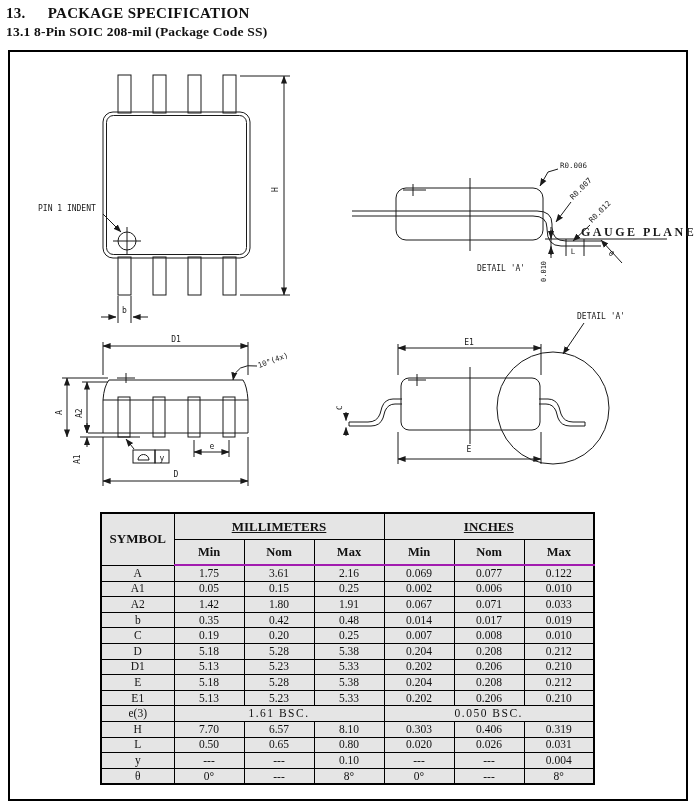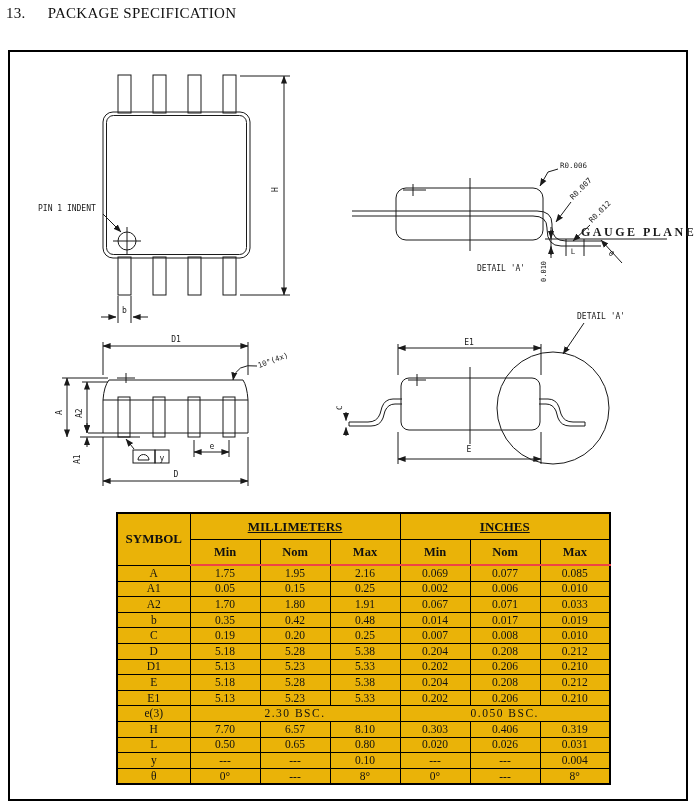--- a/index.html
+++ b/index.html
@@ -1,51 +1,52 @@
 <!DOCTYPE html>
 <html><head>
 <meta charset="utf-8">
 <style>
   html,body { margin:0; padding:0; background:#ffffff; }
   .page {
     position:relative; width:700px; height:807px; background:#ffffff;
     font-family:"Liberation Serif", serif; color:#111; overflow:hidden;
   }
-  .title-line { position:absolute; left:6px; top:5px; font-size:15px; font-weight:normal; letter-spacing:.3px; }
+  .title-line { position:absolute; left:6px; top:5px; font-size:15px; font-weight:bold; letter-spacing:.3px; }
   .title-line .num { margin-right:22px; }
   .subtitle { position:absolute; left:6px; top:24px; font-size:13.5px; font-weight:bold; letter-spacing:.2px; }
   .frame { position:absolute; left:8px; top:50px; width:676px; height:747px; border:2px solid #000; background:#fff; }
   svg.art { position:absolute; left:0; top:0; pointer-events:none; }
   svg .ln { stroke:#1a1a1a; stroke-width:1; fill:none; }
   svg text { fill:#1a1a1a; font-family:"DejaVu Sans Mono", monospace; font-size:8px; }
   svg text.t75 { font-size:7.5px; }
   svg text.t7  { font-size:7px; }
   svg text.gauge { font-family:"Liberation Serif", serif; font-size:12px; font-weight:600; letter-spacing:2.5px; }
   table.dims {
-    position:absolute; left:116px; top:512px; width:493px;
+    position:absolute; left:100px; top:512px; width:493px;
     border-collapse:collapse; table-layout:fixed;
-    border:2px solid #000; background:#eab308;
+    border:2px solid #000; background:#e5e5e5;
     font-family:"Liberation Serif", serif;
   }
   table.dims th, table.dims td { border:1px solid #000; text-align:center; padding:0; }
   table.dims thead th { font-weight:bold; }
   table.dims .grp { font-size:13px; height:25px;text-decoration:underline; }
   table.dims .symh { font-size:13px; }
-  table.dims tr.sub th { font-size:12.5px; height:24px; border-bottom:2px solid #ef4444; }
+  table.dims tr.sub th { font-size:12.5px; height:24px; border-bottom:2px solid #a21caf; }
   table.dims tbody td { font-size:11.5px; height:14.6px; line-height:13px; }
   table.dims tbody td.bsc { letter-spacing:1.5px; }
 </style>
 </head>
 <body>
 
 <div class="page">
 
   <div class="title-line">
     <span class="num">13.</span><span>PACKAGE SPECIFICATION</span>
   </div>
+  <div class="subtitle">13.1 8-Pin SOIC 208-mil (Package Code SS)</div>
 
   <div class="frame"></div>
 
   <svg class="art" width="700" height="807" viewBox="0 0 700 807">
     <defs>
       <marker id="ah" viewBox="0 0 10 10" refX="9.5" refY="5" markerWidth="8" markerHeight="8" orient="auto-start-reverse">
         <path d="M0,1.2 L10,5 L0,8.8 Z" fill="#1a1a1a"></path>
       </marker>
     </defs>
 
@@ -222,38 +223,38 @@
         <th>Max</th>
         <th>Min</th>
         <th>Nom</th>
         <th>Max</th>
       </tr>
     </thead>
     <tbody>
         <tr>
           <td>A</td>
           <td>1.75</td>
-          <td>1.95</td>
+          <td>3.61</td>
           <td>2.16</td>
           <td>0.069</td>
           <td>0.077</td>
-          <td>0.085</td>
+          <td>0.122</td>
         </tr>
         <tr>
           <td>A1</td>
           <td>0.05</td>
           <td>0.15</td>
           <td>0.25</td>
           <td>0.002</td>
           <td>0.006</td>
           <td>0.010</td>
         </tr>
         <tr>
           <td>A2</td>
-          <td>1.70</td>
+          <td>1.42</td>
           <td>1.80</td>
           <td>1.91</td>
           <td>0.067</td>
           <td>0.071</td>
           <td>0.033</td>
         </tr>
         <tr>
           <td>b</td>
           <td>0.35</td>
           <td>0.42</td>
@@ -302,21 +303,21 @@
           <td>E1</td>
           <td>5.13</td>
           <td>5.23</td>
           <td>5.33</td>
           <td>0.202</td>
           <td>0.206</td>
           <td>0.210</td>
         </tr>
         <tr>
           <td>e(3)</td>
-          <td colspan="3" class="bsc">2.30 BSC.</td>
+          <td colspan="3" class="bsc">1.61 BSC.</td>
           <td colspan="3" class="bsc">0.050 BSC.</td>
         </tr>
         <tr>
           <td>H</td>
           <td>7.70</td>
           <td>6.57</td>
           <td>8.10</td>
           <td>0.303</td>
           <td>0.406</td>
           <td>0.319</td>

